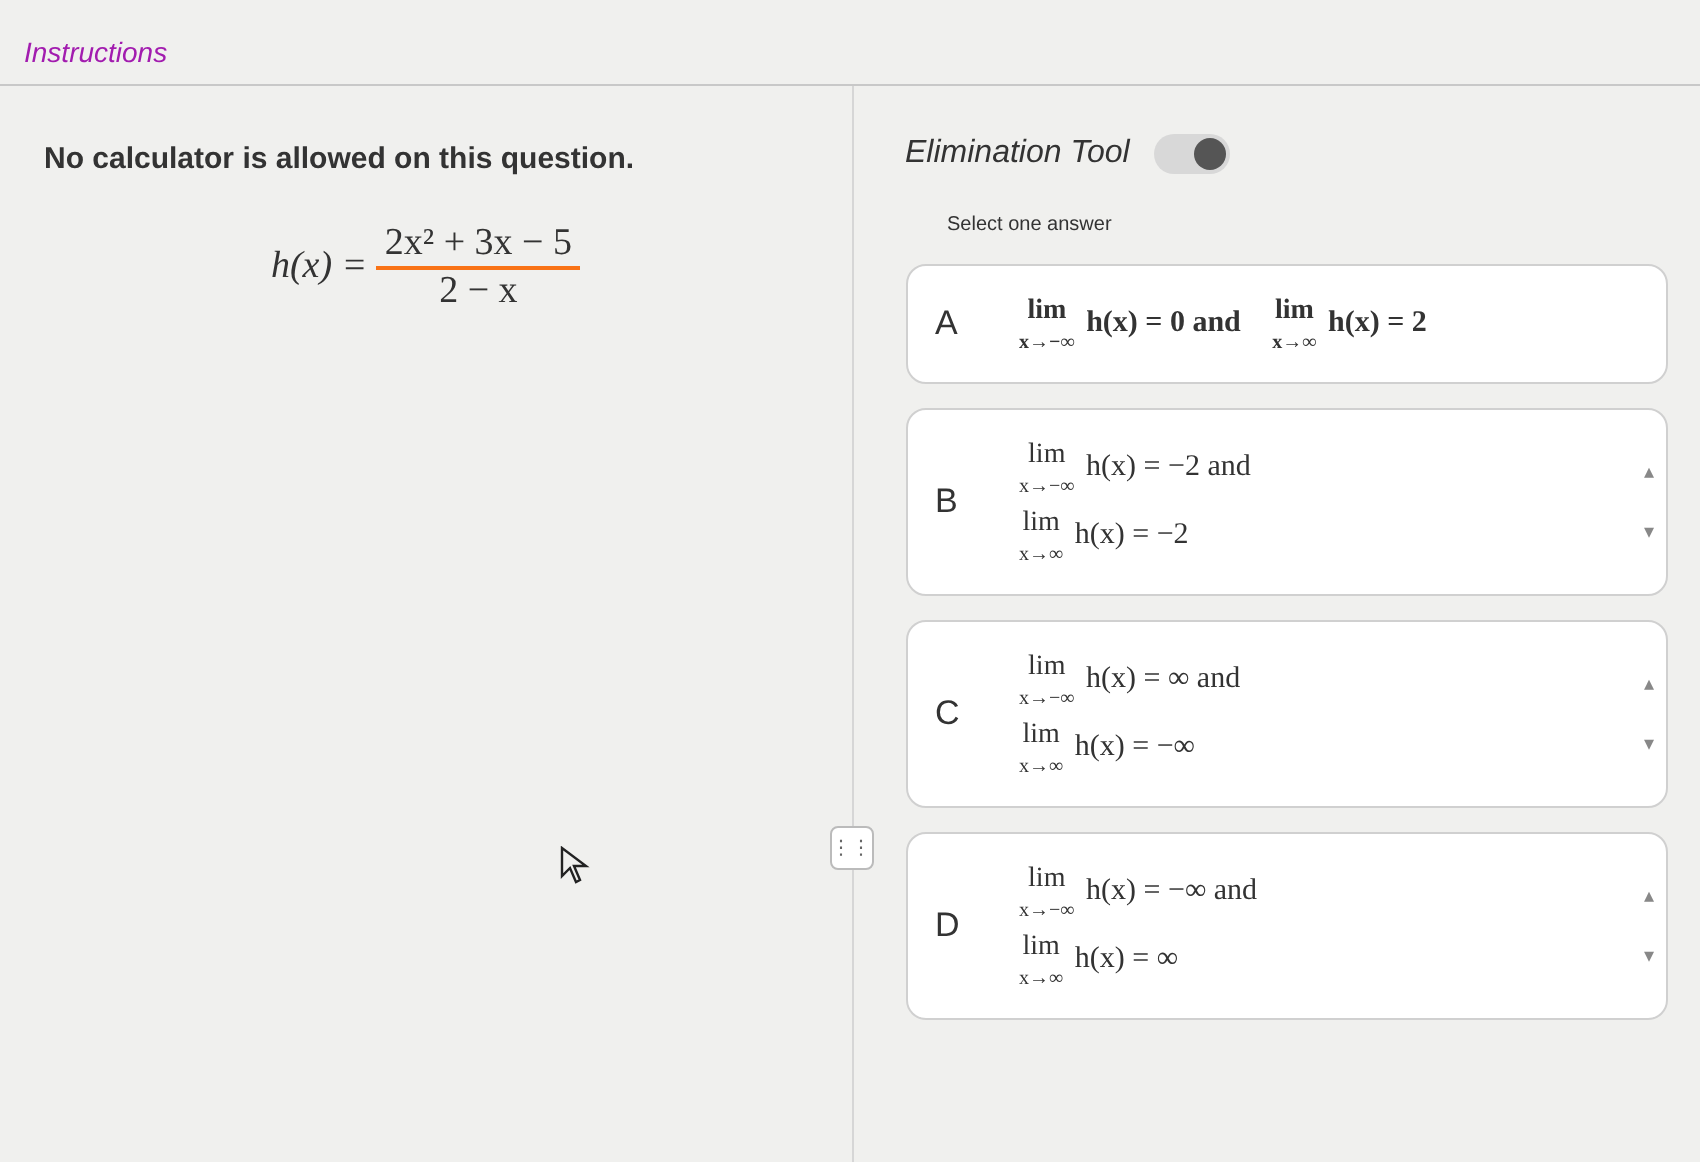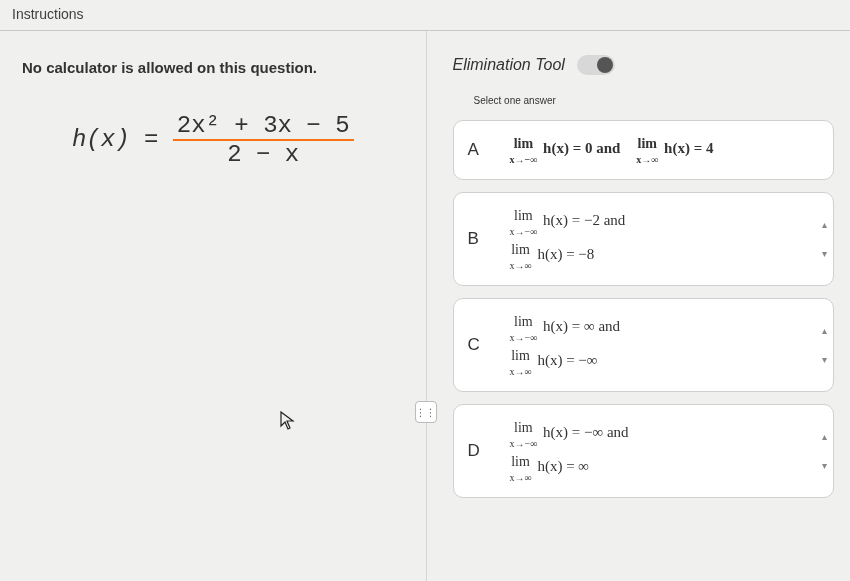--- a/index.html
+++ b/index.html
@@ -5,45 +5,46 @@
   * { box-sizing: border-box; margin: 0; padding: 0; }
   body {
     font-family: 'Segoe UI', Arial, sans-serif;
     background: #f0f0ee;
     width: 850px;
     height: 581px;
     overflow: hidden;
     color: #333;
   }
   .header {
-    padding: 6px 12px 8px;
+    padding: 18px 12px 8px;
     border-bottom: 1px solid #c8c8c8;
-    color: #404040;
+    color: #a21caf;
     font-size: 14px;
+    font-style: italic;
   }
   .main {
     display: flex;
     height: calc(100% - 30px);
   }
   .left {
     flex: 1;
     padding: 28px 22px 10px 22px;
     border-right: 1px solid #d6d6d6;
     position: relative;
   }
   .no-calc {
     font-weight: 600;
     font-size: 15px;
-    margin-bottom: 36px;
+    margin-bottom: 23px;
   }
   .equation {
     text-align: center;
     margin: 10px auto 22px;
-    font-family: Liberation Mono, monospace;
-    font-size: 24px;
+    font-family: Liberation Serif, serif;
+    font-size: 19px;
   }
   .frac {
     display: inline-block;
     text-align: center;
     vertical-align: middle;
   }
   .frac .num { display:block; border-bottom: 2px solid #f97316; padding: 0 4px; }
   .frac .den { display:block; padding: 0 4px; }
   .question {
     font-size: 15px;
@@ -189,28 +190,28 @@
     <div class="elim">
       <span>Elimination Tool</span>
       <div class="toggle"></div>
     </div>
     <div class="select-one">Select one answer</div>
 
     <div id="choices">
         <div class="choice selected">
           <div class="letter">A</div>
           <div class="content">
-            <div><span class="lim"><span class="top">lim</span><span class="sub">x→−∞</span></span><span> h(x) = 0 and  </span><span class="lim"><span class="top">lim</span><span class="sub">x→∞</span></span><span> h(x) = 4</span></div>
+            <div><span class="lim"><span class="top">lim</span><span class="sub">x→−∞</span></span><span> h(x) = 0 and  </span><span class="lim"><span class="top">lim</span><span class="sub">x→∞</span></span><span> h(x) = 2</span></div>
           </div>
         </div>
         <div class="choice">
           <div class="letter">B</div>
           <div class="content">
             <div><span class="lim"><span class="top">lim</span><span class="sub">x→−∞</span></span><span> h(x) = −2 and</span></div>
-            <div><span class="lim"><span class="top">lim</span><span class="sub">x→∞</span></span><span> h(x) = −8</span></div>
+            <div><span class="lim"><span class="top">lim</span><span class="sub">x→∞</span></span><span> h(x) = −2</span></div>
           </div>
           <div class="arrows">
             <span>▴</span>
             <span>▾</span>
           </div>
         </div>
         <div class="choice">
           <div class="letter">C</div>
           <div class="content">
             <div><span class="lim"><span class="top">lim</span><span class="sub">x→−∞</span></span><span> h(x) = ∞ and</span></div>

